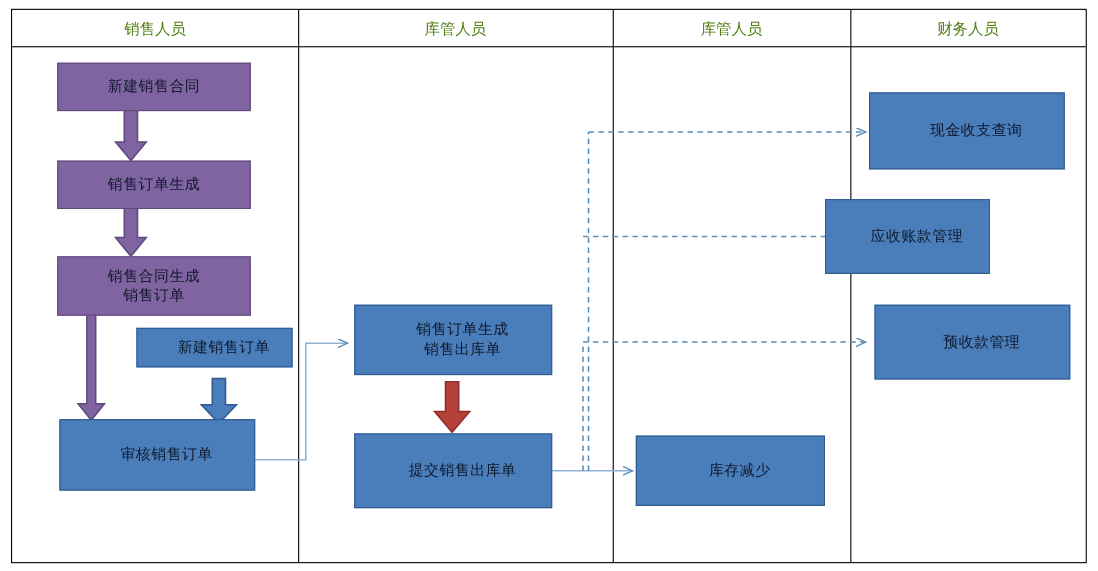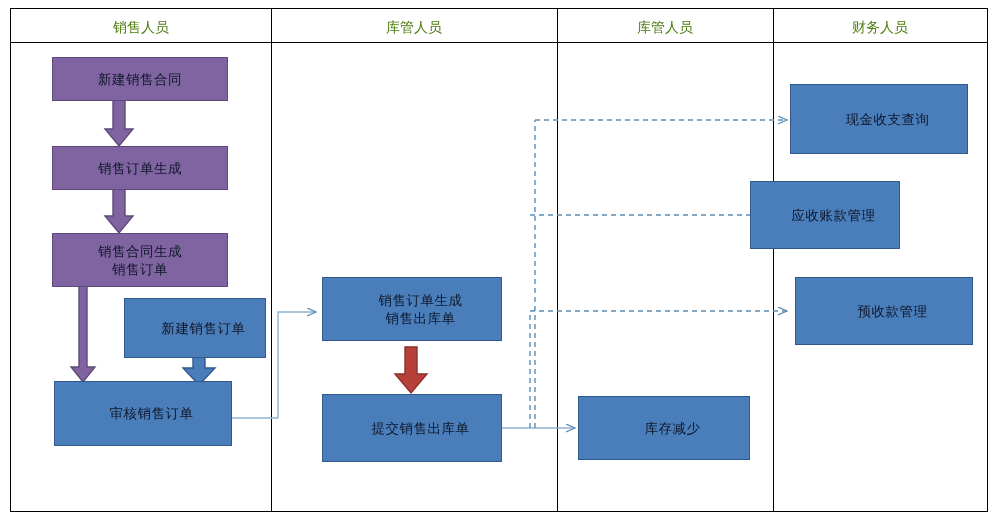--- a/index.html
+++ b/index.html
@@ -175,21 +175,21 @@
 
   <div class="node purple" style="left:52px;  top:146px; width:176px; height:44px;">
     <span>销售订单生成</span>
   </div>
 
   <div class="node purple" style="left:52px;  top:233px; width:176px; height:54px;">
     <span class="multiline" style="white-space:pre-line;">销售合同生成
 销售订单</span>
   </div>
 
-  <div class="node blue" style="left:124px; top:298px; width:142px; height:60px;">
+  <div class="node blue" style="left:124px; top:298px; width:142px; height:36px;">
     <span>新建销售订单</span>
   </div>
 
   <div class="node blue" style="left:54px;  top:381px; width:178px; height:65px;">
     <span>审核销售订单</span>
   </div>
 
   <div class="node blue" style="left:322px; top:277px; width:180px; height:64px;">
     <span style="white-space:pre-line;">销售订单生成
 销售出库单</span>

